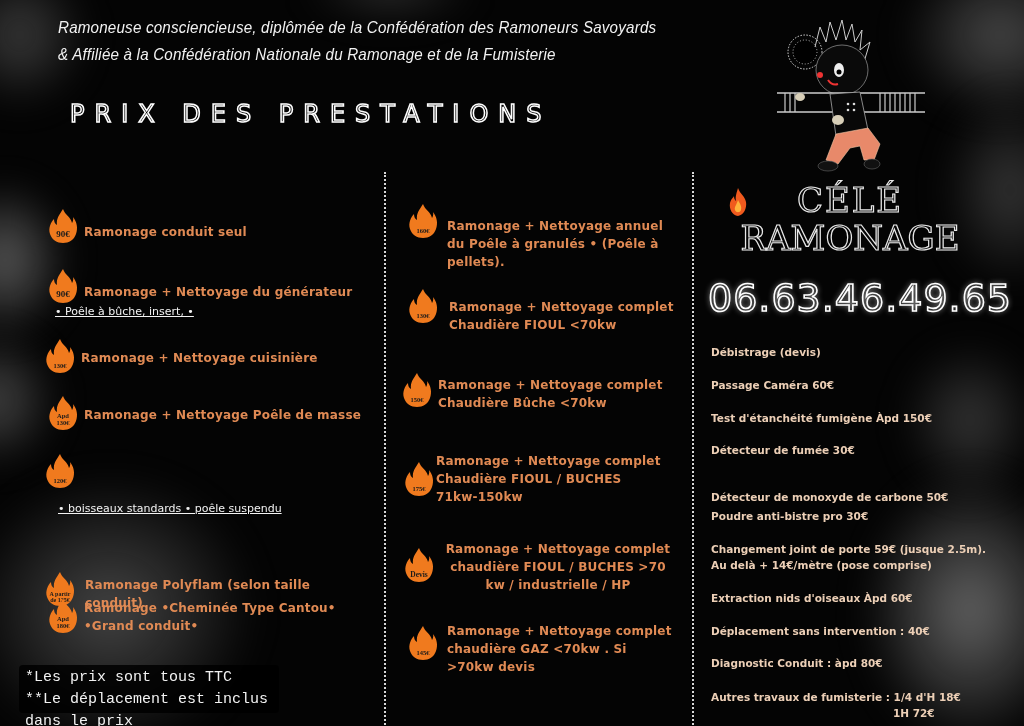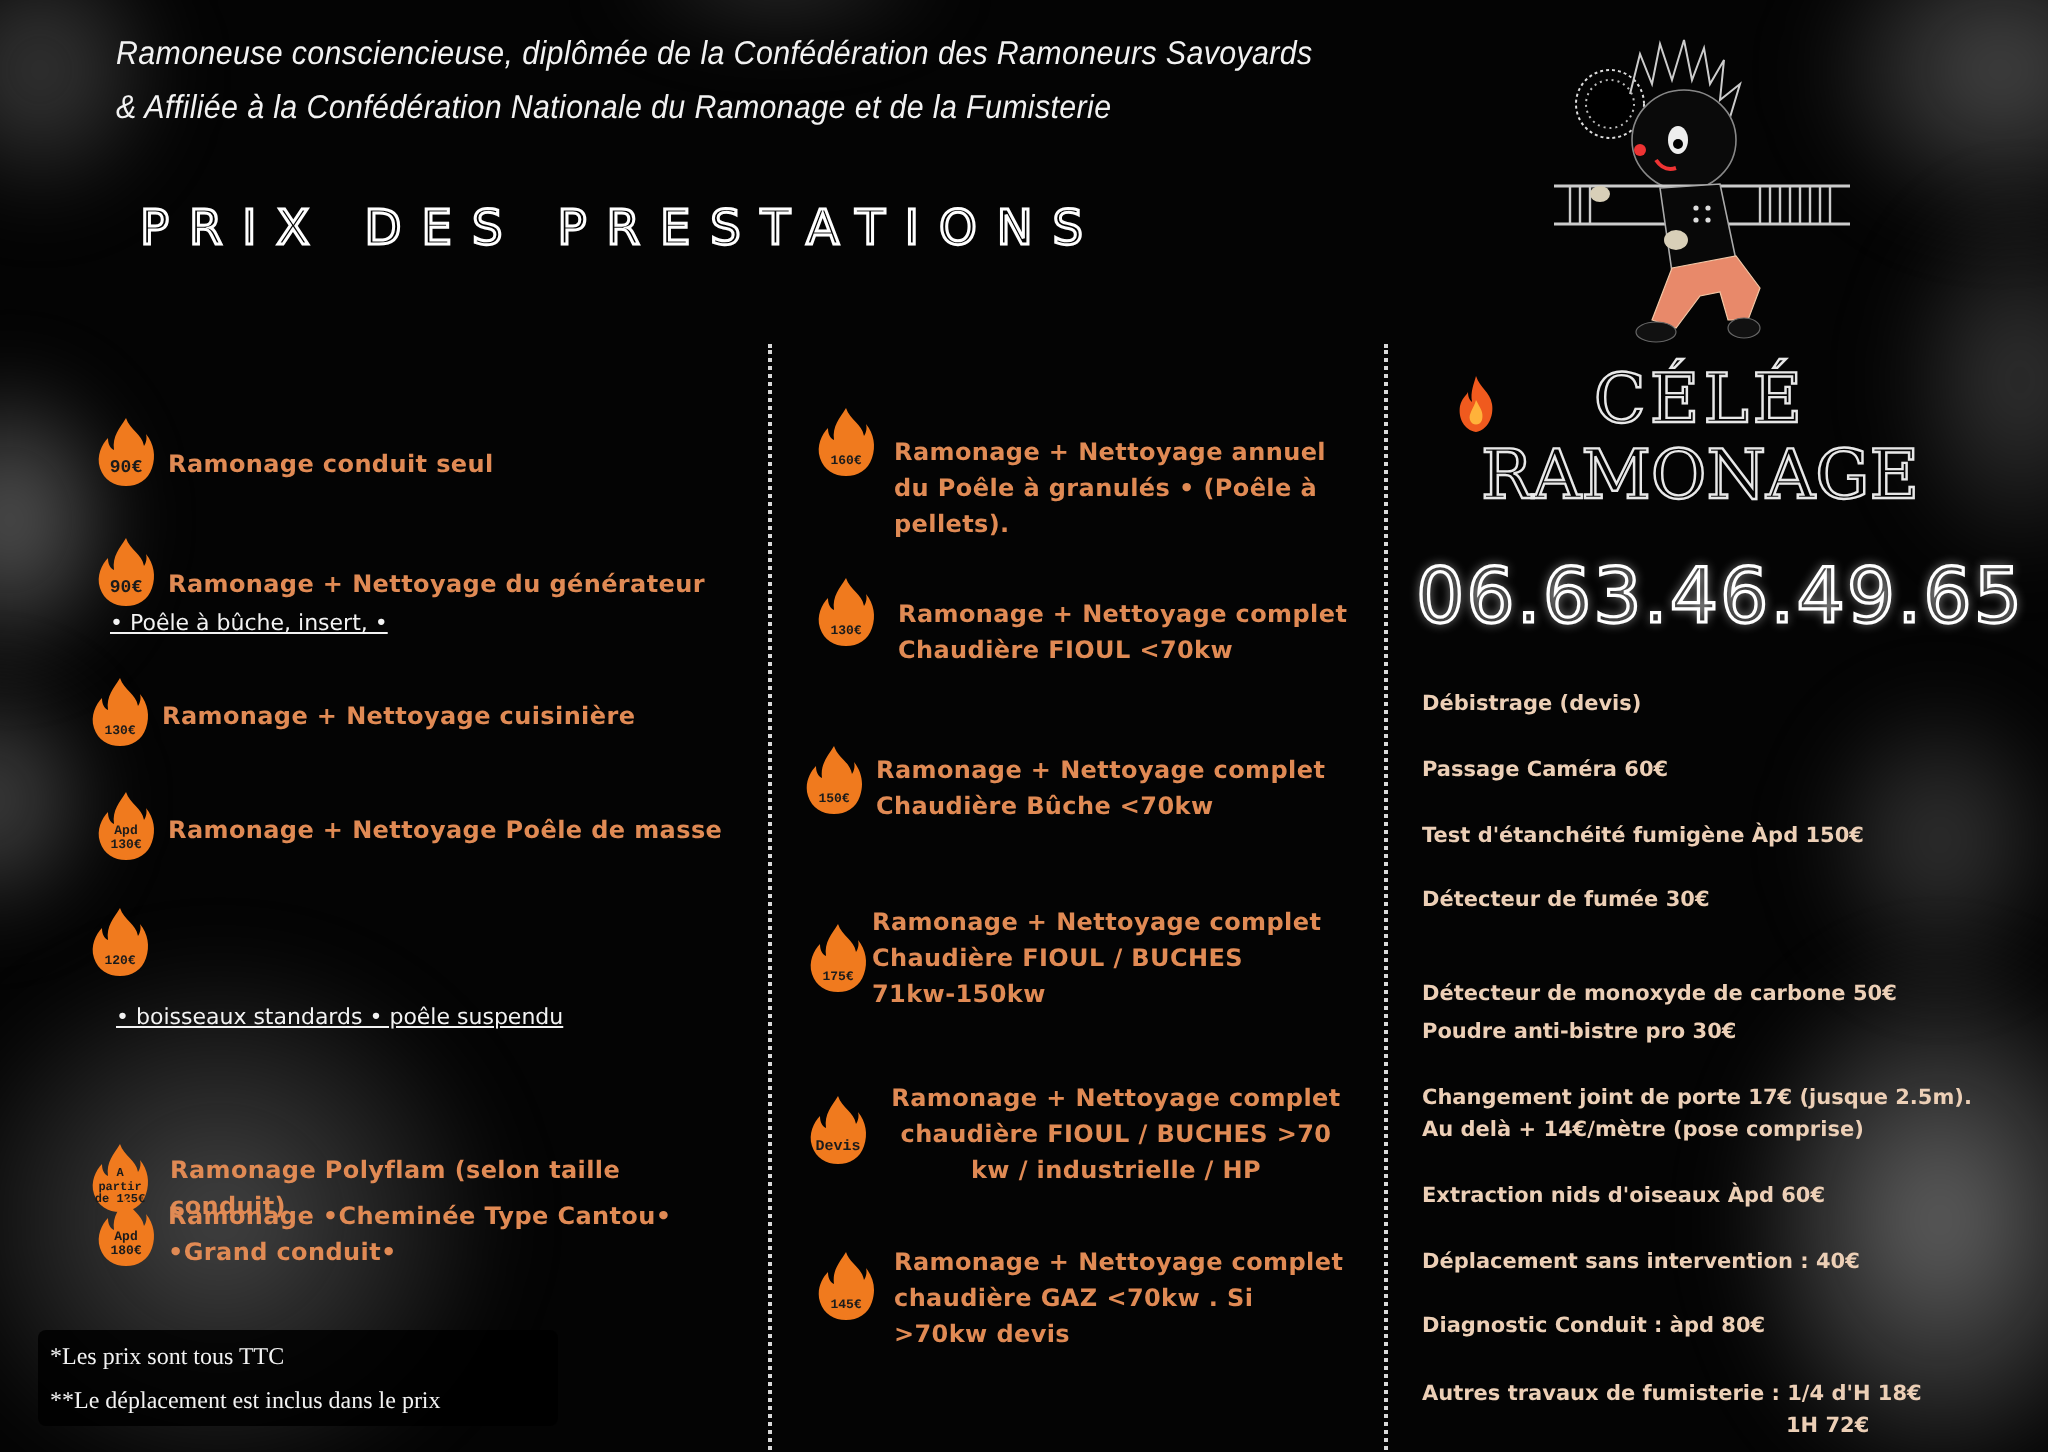--- a/index.html
+++ b/index.html
@@ -41,37 +41,37 @@
   }
 
   .svc { position: absolute; display: flex; align-items: center; }
   .flame {
     position: relative; width: 30px; height: 36px; flex: 0 0 30px;
   }
   .flame svg { position: absolute; left: 0; top: 0; }
   .flame .price {
     position: absolute; left: 0; right: 0; bottom: 5px; text-align: center;
     color: #1b1b1b; font-weight: bold; font-size: 9px; line-height: 9px;
-    font-family: Liberation Mono, monospace;
+    font-family: Liberation Serif, serif;
   }
   .flame .price.small { font-size: 6.5px; line-height: 7px; bottom: 5px; }
   .svc-text {
     color: #e08a54; font-weight: bold; font-size: 12px; line-height: 18px;
     font-family: "DejaVu Sans", sans-serif; margin-left: 6px; letter-spacing: 0.2px;
   }
   .svc-sub {
     position: absolute; color: #f3f3f3; font-size: 11px; text-decoration: underline;
     font-family: "DejaVu Sans", sans-serif; white-space: nowrap;
   }
 
   .notes {
     position: absolute; left: 19px; top: 665px; width: 260px; height: 48px;
     background: rgba(0,0,0,0.85); border-radius: 4px; padding: 2px 6px; box-sizing: border-box;
   }
-  .notes div { color: #f2f2f2; font-size: 12px; line-height: 22px; font-family: Liberation Serif, serif; }
+  .notes div { color: #f2f2f2; font-size: 15px; line-height: 22px; font-family: Liberation Mono, monospace; }
 
   .logo { position: absolute; left: 760px; top: 12px; width: 180px; height: 160px; }
   .brand {
     position: absolute; left: 720px; width: 260px; text-align: center;
     font-family: "DejaVu Serif", serif; color: transparent;
     -webkit-text-stroke: 1.2px #e8e8e8; white-space: nowrap;
   }
   .brand1 { top: 180px; font-size: 34px; letter-spacing: 2px; }
   .brand2 { top: 218px; font-size: 34px; letter-spacing: 0px; }
   .small-flame { position: absolute; left: 728px; top: 188px; }
@@ -297,19 +297,19 @@
 <div class="brand brand2">RAMONAGE</div>
 
 <div class="phone">06.63.46.49.65</div>
 
 <div class="extra" style="top:344px;">Débistrage (devis)</div>
 <div class="extra" style="top:377px;">Passage Caméra 60€</div>
 <div class="extra" style="top:410px;">Test d'étanchéité fumigène Àpd 150€</div>
 <div class="extra" style="top:442px;">Détecteur de fumée 30€</div>
 <div class="extra" style="top:475px;margin-top:14px;">Détecteur de monoxyde de carbone 50€</div>
 <div class="extra" style="top:508px;">Poudre anti-bistre pro 30€</div>
-<div class="extra" style="top:541px;">Changement joint de porte 17€ (jusque 2.5m).</div>
+<div class="extra" style="top:541px;">Changement joint de porte 59€ (jusque 2.5m).</div>
 <div class="extra" style="top:557px;">Au delà + 14€/mètre (pose comprise)</div>
 <div class="extra" style="top:590px;">Extraction nids d'oiseaux Àpd 60€</div>
 <div class="extra" style="top:623px;">Déplacement sans intervention : 40€</div>
 <div class="extra" style="top:655px;">Diagnostic Conduit : àpd 80€</div>
 <div class="extra" style="top:689px;">Autres travaux de fumisterie : 1/4 d'H 18€</div>
 <div class="extra" style="top:705px; left:893px;">1H 72€</div>
 
 </body></html>

